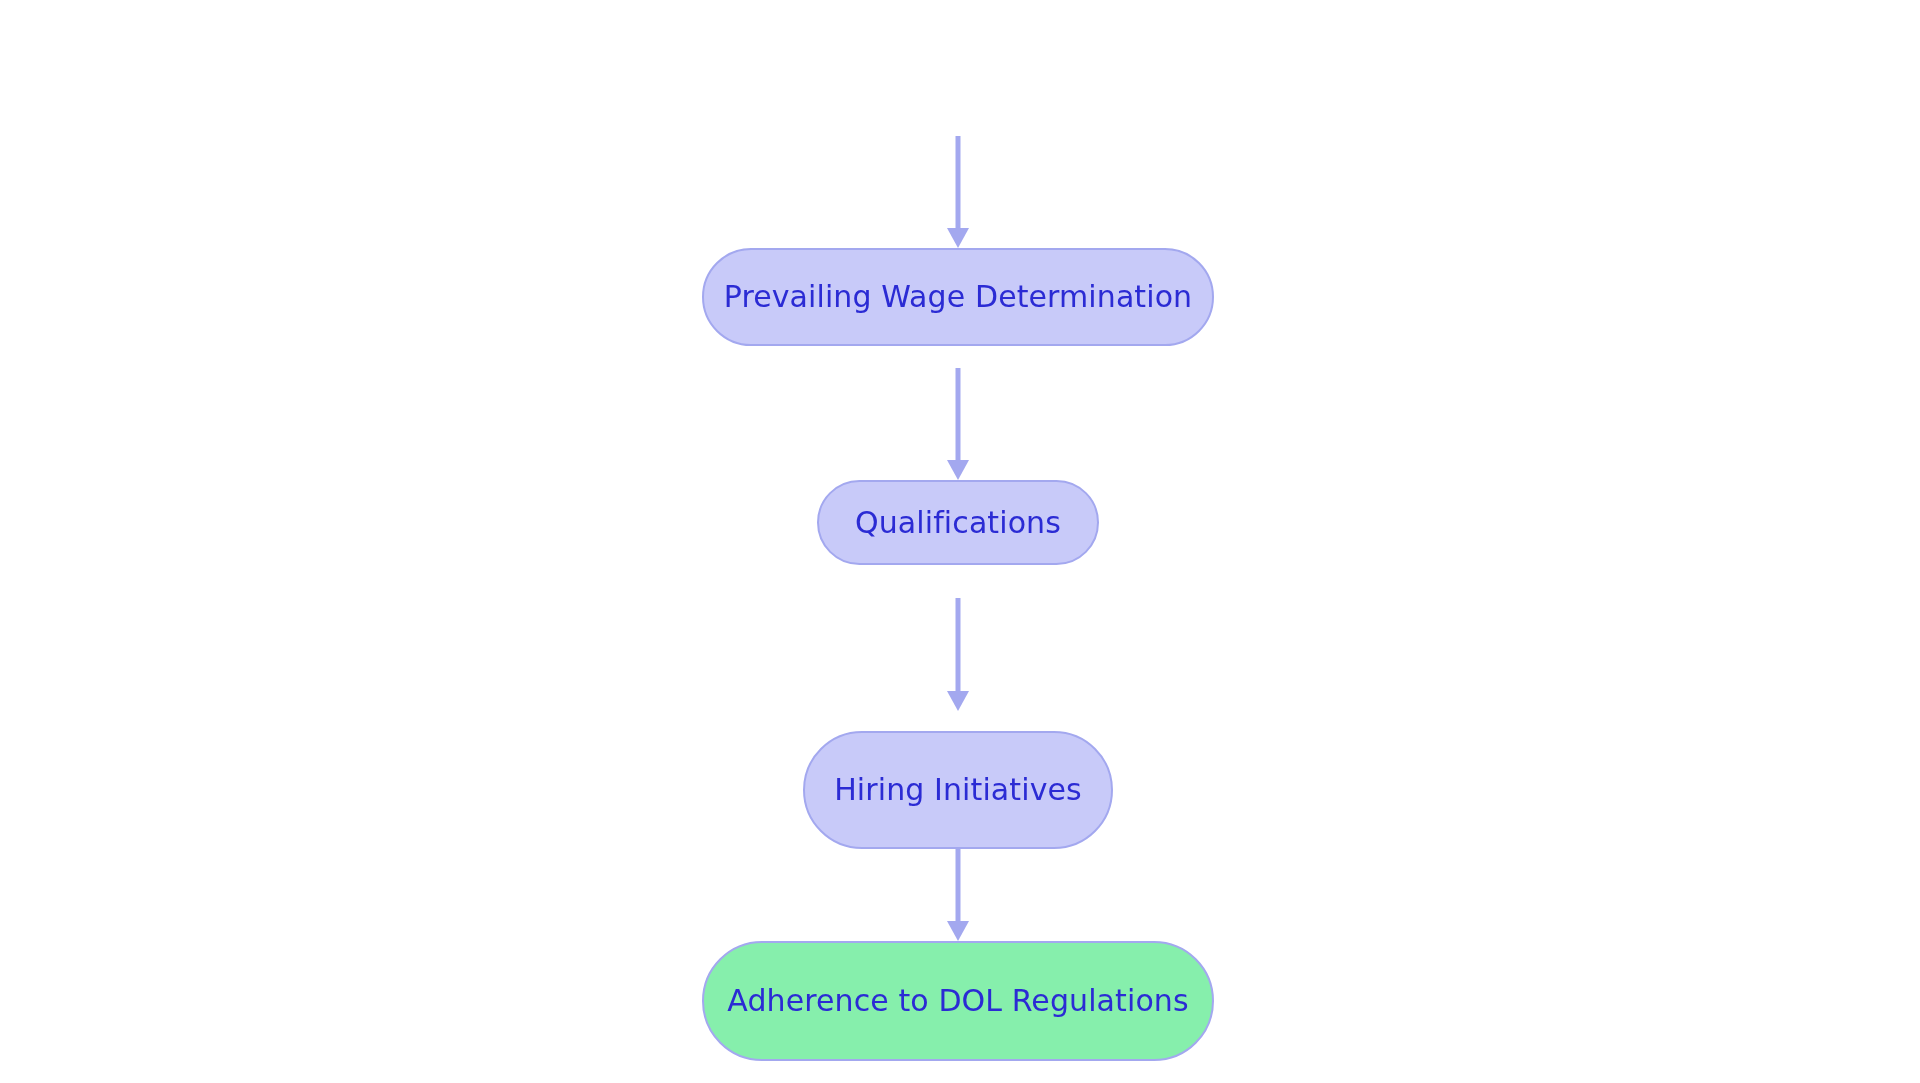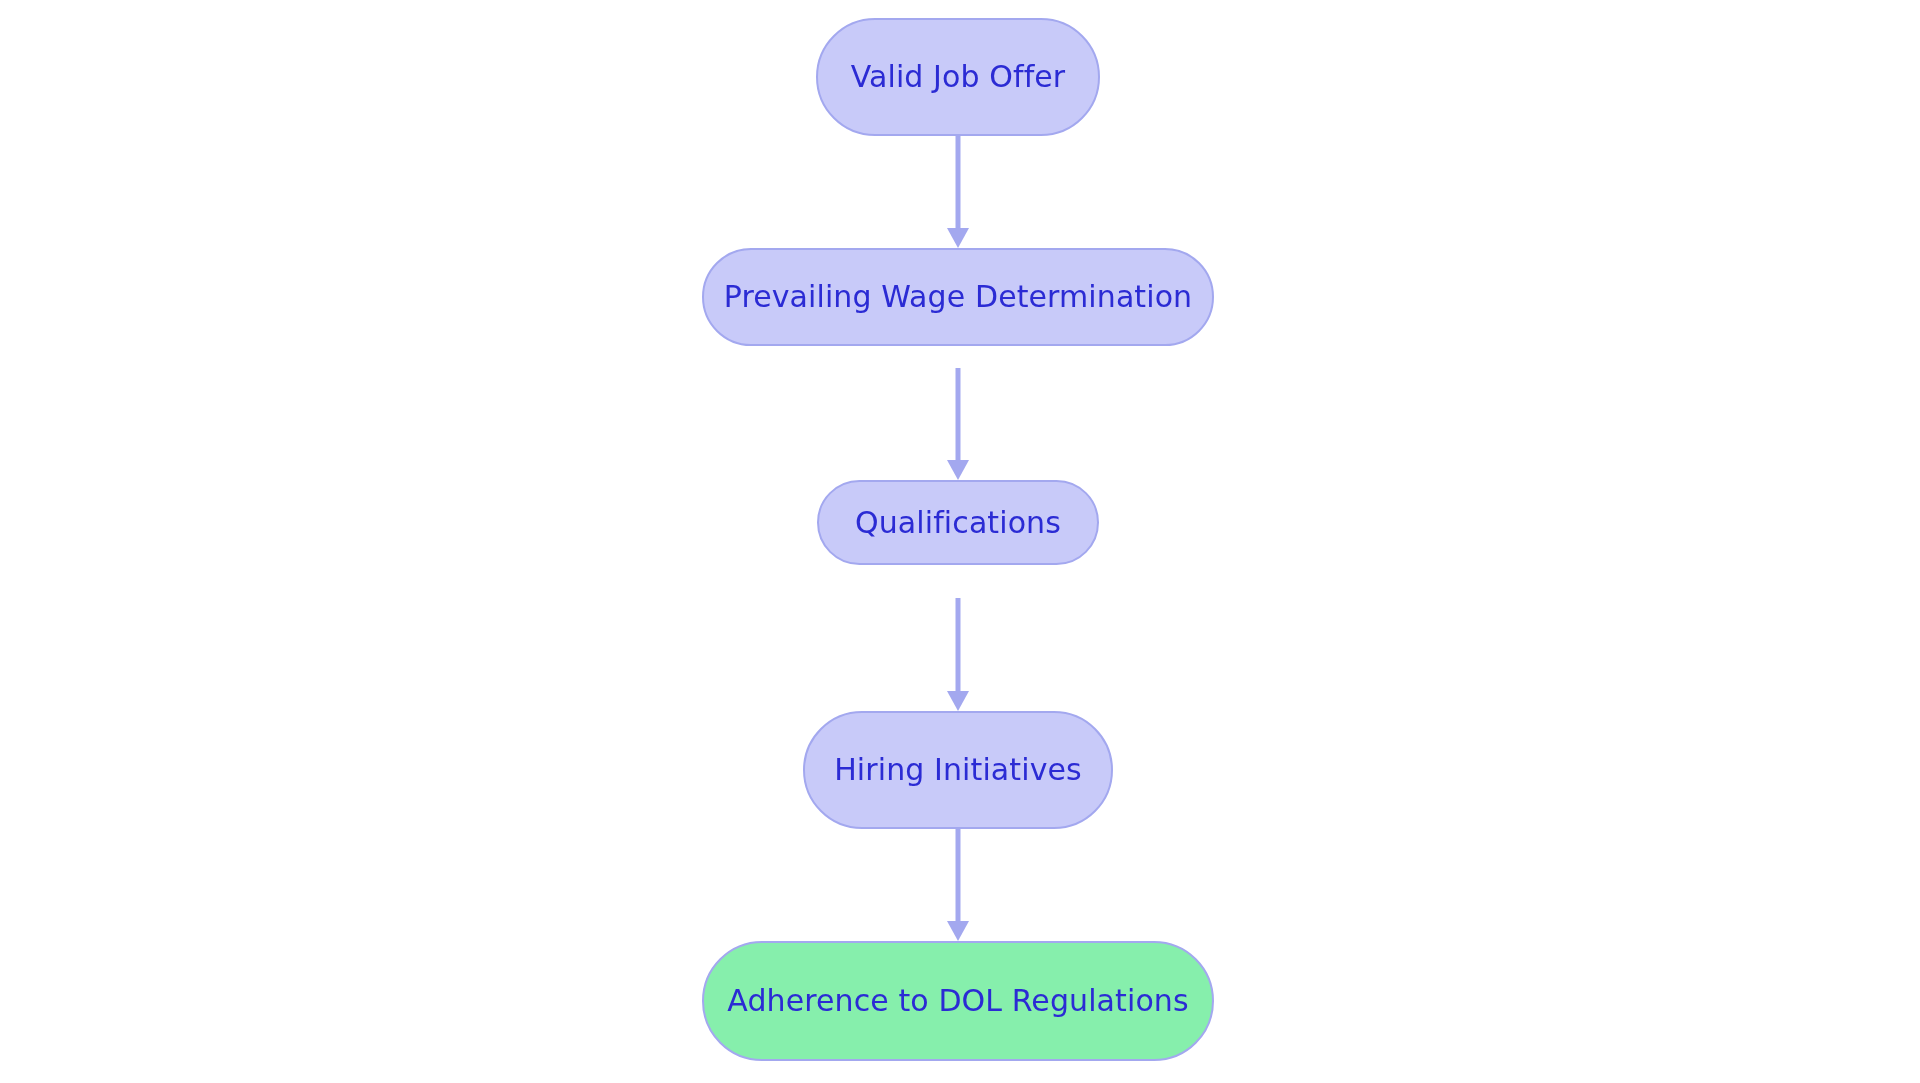--- a/index.html
+++ b/index.html
@@ -70,28 +70,25 @@
         <line x1="15" y1="0" x2="15" y2="95" stroke="#a3a8ef" stroke-width="5"></line>
         <polygon points="4,93 26,93 15,113" fill="#a3a8ef"></polygon>
       </svg>
     </div>
     <div class="flow-edge" style="left: 958px; top: 829px; height: 112px;">
       <svg width="30" height="112" viewBox="0 0 30 112">
         <line x1="15" y1="0" x2="15" y2="94" stroke="#a3a8ef" stroke-width="5"></line>
         <polygon points="4,92 26,92 15,112" fill="#a3a8ef"></polygon>
       </svg>
     </div>
-    <div class="flow-node" style="left: 958px; top: 18px; width: 284px; height: 118px; background: rgb(200, 202, 249); border-color: rgb(163, 168, 239);">
-      <span class="flow-node-label" style="color: rgb(43, 43, 212);">Valid Job Offer</span>
-    </div>
     <div class="flow-node" style="left: 958px; top: 248px; width: 512px; height: 98px; background: rgb(200, 202, 249); border-color: rgb(163, 168, 239);">
       <span class="flow-node-label" style="color: rgb(43, 43, 212);">Prevailing Wage Determination</span>
     </div>
     <div class="flow-node" style="left: 958px; top: 480px; width: 282px; height: 85px; background: rgb(200, 202, 249); border-color: rgb(163, 168, 239);">
       <span class="flow-node-label" style="color: rgb(43, 43, 212);">Qualifications</span>
     </div>
-    <div class="flow-node" style="left: 958px; top: 711px; width: 310px; height: 118px; background: rgb(200, 202, 249); border-color: rgb(163, 168, 239);">
+    <div class="flow-node" style="left: 958px; top: 731px; width: 310px; height: 118px; background: rgb(200, 202, 249); border-color: rgb(163, 168, 239);">
       <span class="flow-node-label" style="color: rgb(43, 43, 212);">Hiring Initiatives</span>
     </div>
     <div class="flow-node" style="left: 958px; top: 941px; width: 512px; height: 120px; background: #86efac; border-color: rgb(163, 168, 239);">
       <span class="flow-node-label" style="color: rgb(43, 43, 212);">Adherence to DOL Regulations</span>
     </div>
   </div>
 
 </body></html>

